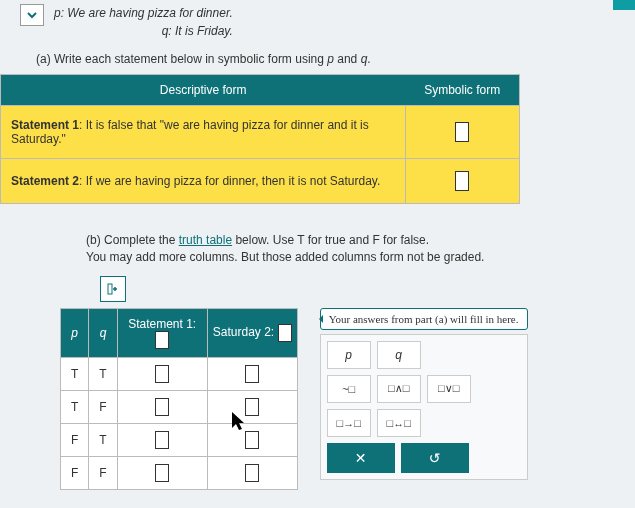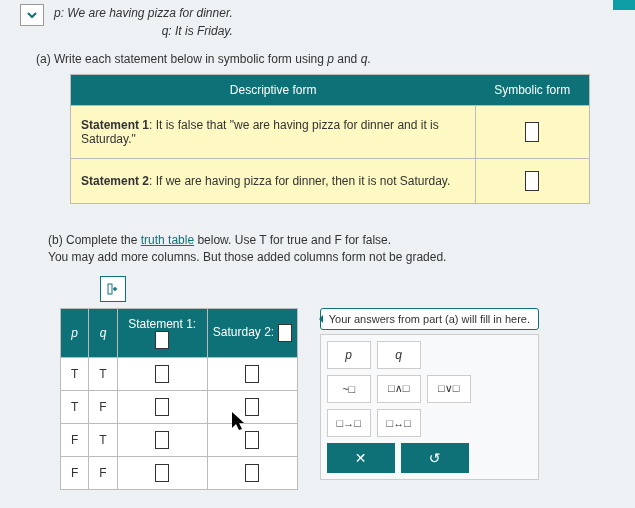--- a/index.html
+++ b/index.html
@@ -34,52 +34,52 @@
       font-style: italic;
       line-height: 1.5;
     }
     .definitions .var { font-style: italic; font-weight: normal; }
     .part-label {
       padding: 12px 0 8px 36px;
     }
     .part-label .ivar { font-style: italic; }
     .table-a {
       width: 520px;
-      margin-left: 70px;
       border-collapse: collapse;
       border: 1px solid #bbb;
     }
     .table-a th {
       background: #0e7178;
       color: #fff;
       padding: 8px 10px;
       font-weight: normal;
       font-size: 12px;
     }
     .table-a th.desc { width: 78%; text-align: center; }
     .table-a th.sym { text-align: center; }
     .table-a td {
       border: 1px solid #bbb;
       padding: 12px 10px;
-      background: #fef9c3;
+      background: #fde047;
     }
     .table-a td.sym-cell { text-align: center; }
     .input-slot {
       display: inline-block;
       width: 14px;
       height: 18px;
       border: 1px solid #333;
       background: #fff;
       cursor: pointer;
       vertical-align: middle;
     }
     .input-slot.wide { width: 14px; height: 20px; }
     .part-b {
       padding: 28px 0 4px 48px;
       line-height: 1.4;
+      margin-left: 38px;
     }
     .part-b .link { color: #0e7178; text-decoration: underline; cursor: pointer; }
     .add-col {
       margin-left: 100px;
       margin-top: 6px;
       width: 26px;
       height: 26px;
       border: 1px solid #0e7178;
       background: #fff;
       display: flex;
@@ -125,20 +125,21 @@
     }
     .hint {
       border: 1px solid #0e7178;
       background: #fff;
       padding: 4px 8px;
       font-size: 11px;
       border-radius: 3px;
       position: relative;
       margin-bottom: 4px;
       display: inline-block;
+      font-family: Liberation Serif, serif;
     }
     .hint::before {
       content: "";
       position: absolute;
       left: -6px;
       top: 6px;
       border: 4px solid transparent;
       border-right-color: #0e7178;
     }
     .palette {

